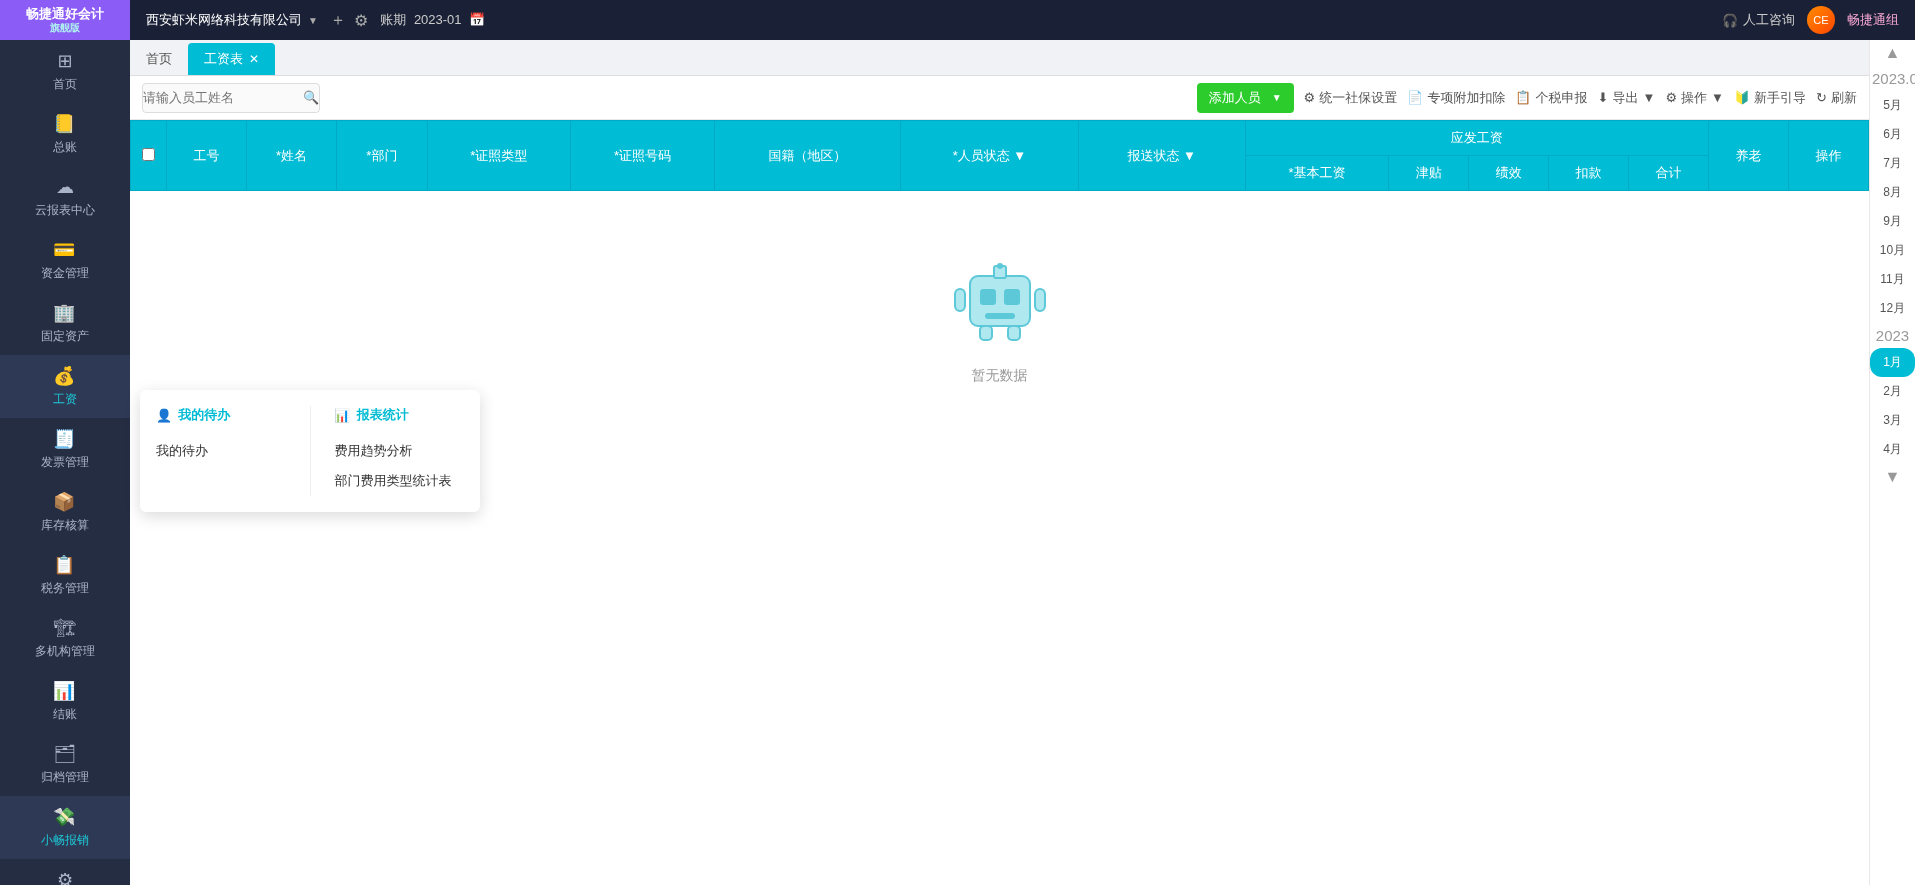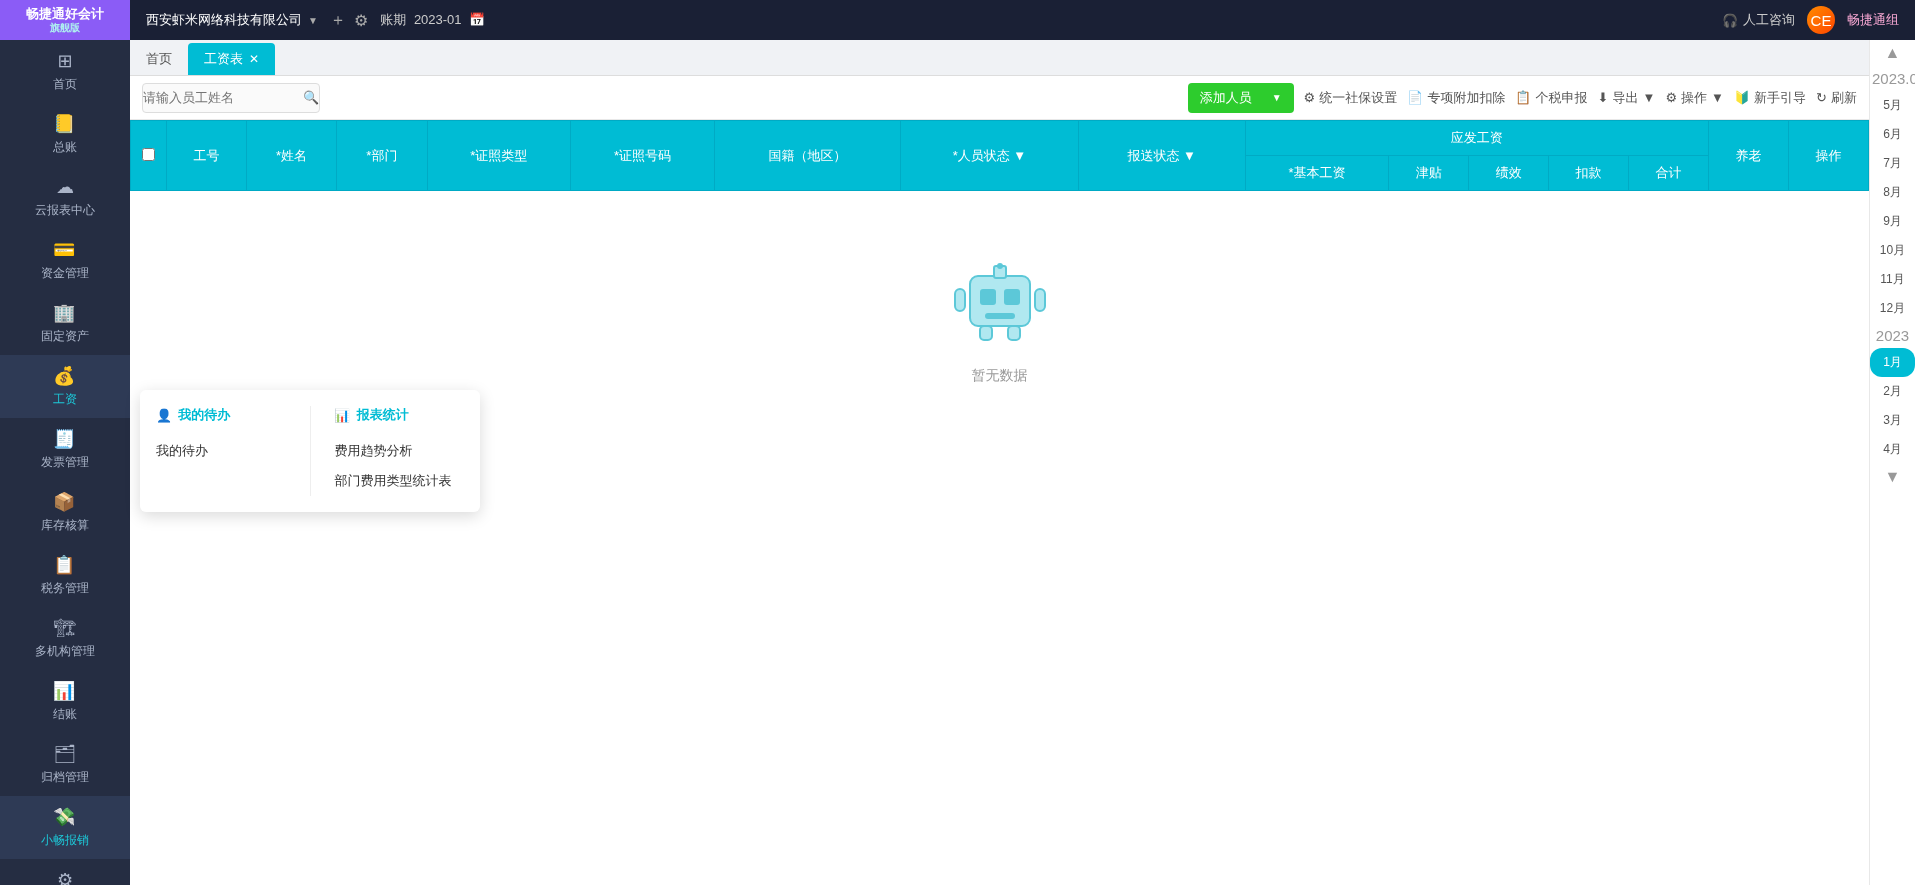--- a/index.html
+++ b/index.html
@@ -79,21 +79,21 @@
     }
     .header-right .user-avatar {
       width: 28px;
       height: 28px;
       border-radius: 50%;
       background: linear-gradient(135deg, #ff8c00, #ff4500);
       display: flex;
       align-items: center;
       justify-content: center;
       color: white;
-      font-size: 15px;
+      font-size: 11px;
     }
     .header-right .username {
       color: #f9a8d4;
       font-size: 13px;
       text-align: center;
     }
 
     
     .main-layout {
       display: flex;
@@ -207,21 +207,21 @@
       background: #2dcc2d;
       color: white;
       border: none;
       border-radius: 4px;
       height: 30px;
       padding: 0 12px;
       font-size: 13px;
       cursor: pointer;
       display: flex;
       align-items: center;
-      gap: 20px;
+      gap: 11px;
     }
     .btn-add-person .arrow { font-size: 10px; }
     .toolbar-action {
       font-size: 13px;
       color: #555;
       cursor: pointer;
       display: flex;
       align-items: center;
       gap: 4px;
       white-space: nowrap;

